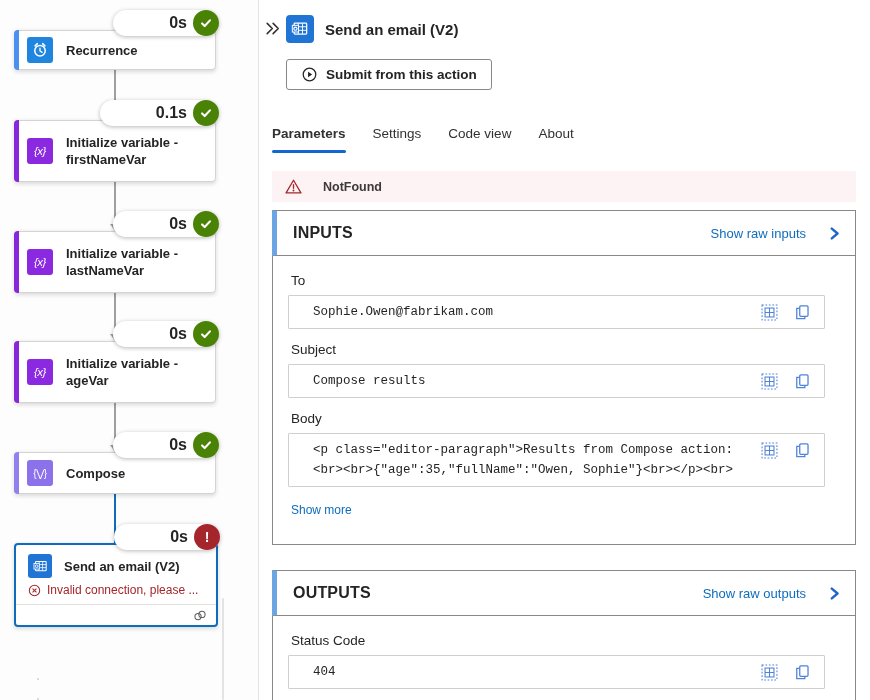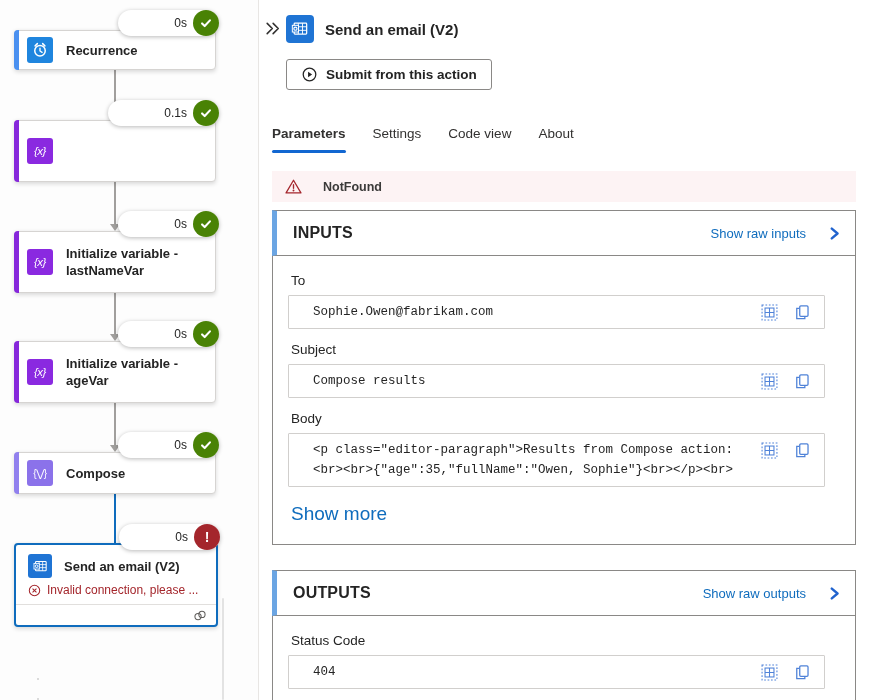--- a/index.html
+++ b/index.html
@@ -31,21 +31,21 @@
                align-items:center; justify-content:center; color:#fff; }
   .node-icon.blue { background:#1f85de; }
   .node-icon.purple { background:#8a29e0; }
   .node-icon.lav { background:#8b72ea; }
   .glyph { font-size:11.5px; font-style:italic; font-weight:400; letter-spacing:-.5px; }
   .node-title { font-size:13px; font-weight:700; line-height:17px; padding-right:8px; }
 
   .badge { position:absolute; top:-21px; right:-4px; height:26px; background:#fff;
            border-radius:14px; display:inline-flex; align-items:center; padding-left:11px;
            box-shadow:0 1px 4px rgba(0,0,0,.28); }
-  .badge-time { font-size:12px; font-weight:400; margin-right:6px;margin-left:45px; }
+  .badge-time { font-size:16px; font-weight:700; margin-right:6px;margin-left:45px; }
   .status-circle { width:26px; height:26px; border-radius:50%; display:flex;
                    align-items:center; justify-content:center; color:#fff; }
   .status-circle.success { background:#498205; }
   .status-circle.error { background:#a4262c; font-weight:700; font-size:14px; }
 
   
   .node.selected { border:2px solid #0f6cbd; padding:0; display:block; height:auto; }
   .se-row1 { display:flex; align-items:center; gap:12px; padding:9px 10px 5px 12px; }
   .se-title { font-size:13px; font-weight:700; }
   .se-err { display:flex; align-items:center; gap:6px; padding:0 10px 7px 12px;
@@ -85,21 +85,21 @@
   .card-body { position:absolute; left:13px; width:584px; background:#fff;
                border:1px solid #8a8886; border-top:none; padding:17px 30px 16px 15px; }
   .field-label { font-size:13.5px; margin:0 0 7px 3px; }
   .value-box { border:1px solid #d1cfcd; border-radius:1px; display:flex; align-items:center;
                padding:0 13px 0 24px; margin-bottom:13px; min-height:34px; }
   .value-text { flex:1 1 auto; font-family:Liberation Mono, monospace;
                 font-size:12.5px; line-height:20px; color:#242424; word-break:normal;
                 overflow-wrap:break-word; padding:6px 8px 6px 0; max-width:450px; }
   .box-icons { display:flex; align-items:center; gap:16px; margin-left:auto; }
   .box-icons .ic { width:17px; height:17px; cursor:pointer; }
-  .show-more { display:inline-block; margin:3px 15px 6px 3px; font-size:19px; color:#0f6cbd; cursor:pointer; }
+  .show-more { display:inline-block; margin:3px 15px 6px 3px; font-size:12px; color:#0f6cbd; cursor:pointer; }
 
   .inputs-header { top:210px; }
   .inputs-body { top:256px; height:289px; }
   .outputs-header { top:570px; }
   .outputs-body { top:616px; height:120px; }
 
   svg { display:block; }
 </style>
 </head>
 <body>
@@ -148,20 +148,21 @@
         <span class="badge-time">0.1s</span>
         <span class="status-circle success">
           <svg width="14" height="14" viewBox="0 0 16 16">
               <path d="M3.5 8.5l3 3 6-6.5" stroke="#fff" stroke-width="2.4" fill="none" stroke-linecap="round" stroke-linejoin="round"></path>
             </svg>
         </span>
       </span>
       <span class="node-icon purple">
           <span class="glyph">{x}</span>
         </span>
+      <span class="node-title">Initialize variable - firstNameVar</span>
     </div>
 
     <div class="node" style="top:231px;height:62px">
       <span class="accent accent-purple"></span>
       <span class="badge">
         <span class="badge-time">0s</span>
         <span class="status-circle success">
           <svg width="14" height="14" viewBox="0 0 16 16">
               <path d="M3.5 8.5l3 3 6-6.5" stroke="#fff" stroke-width="2.4" fill="none" stroke-linecap="round" stroke-linejoin="round"></path>
             </svg>

